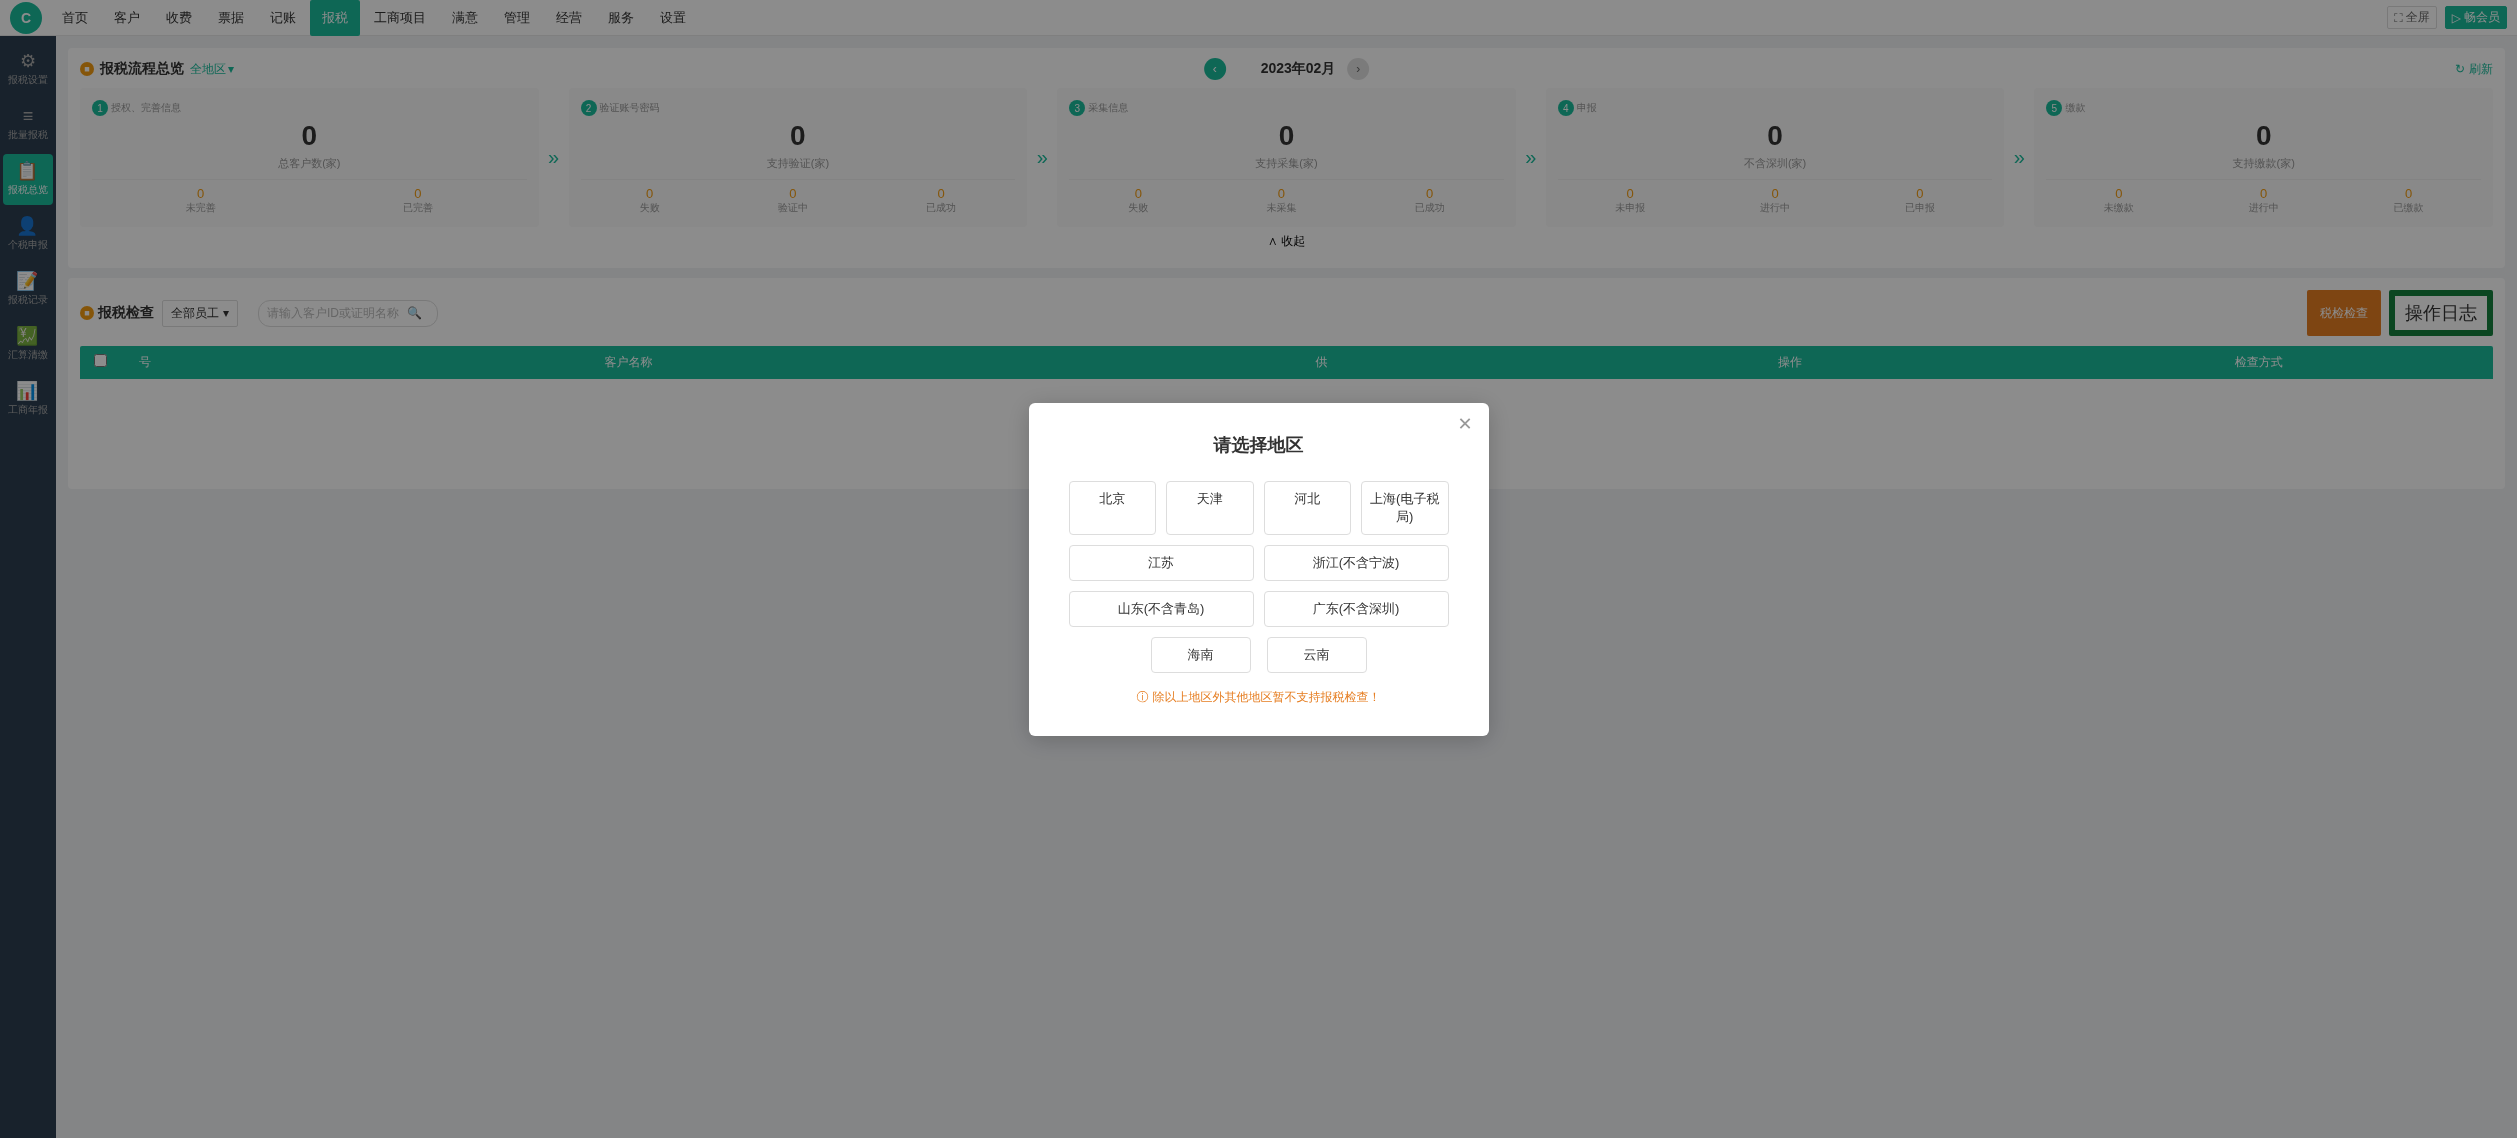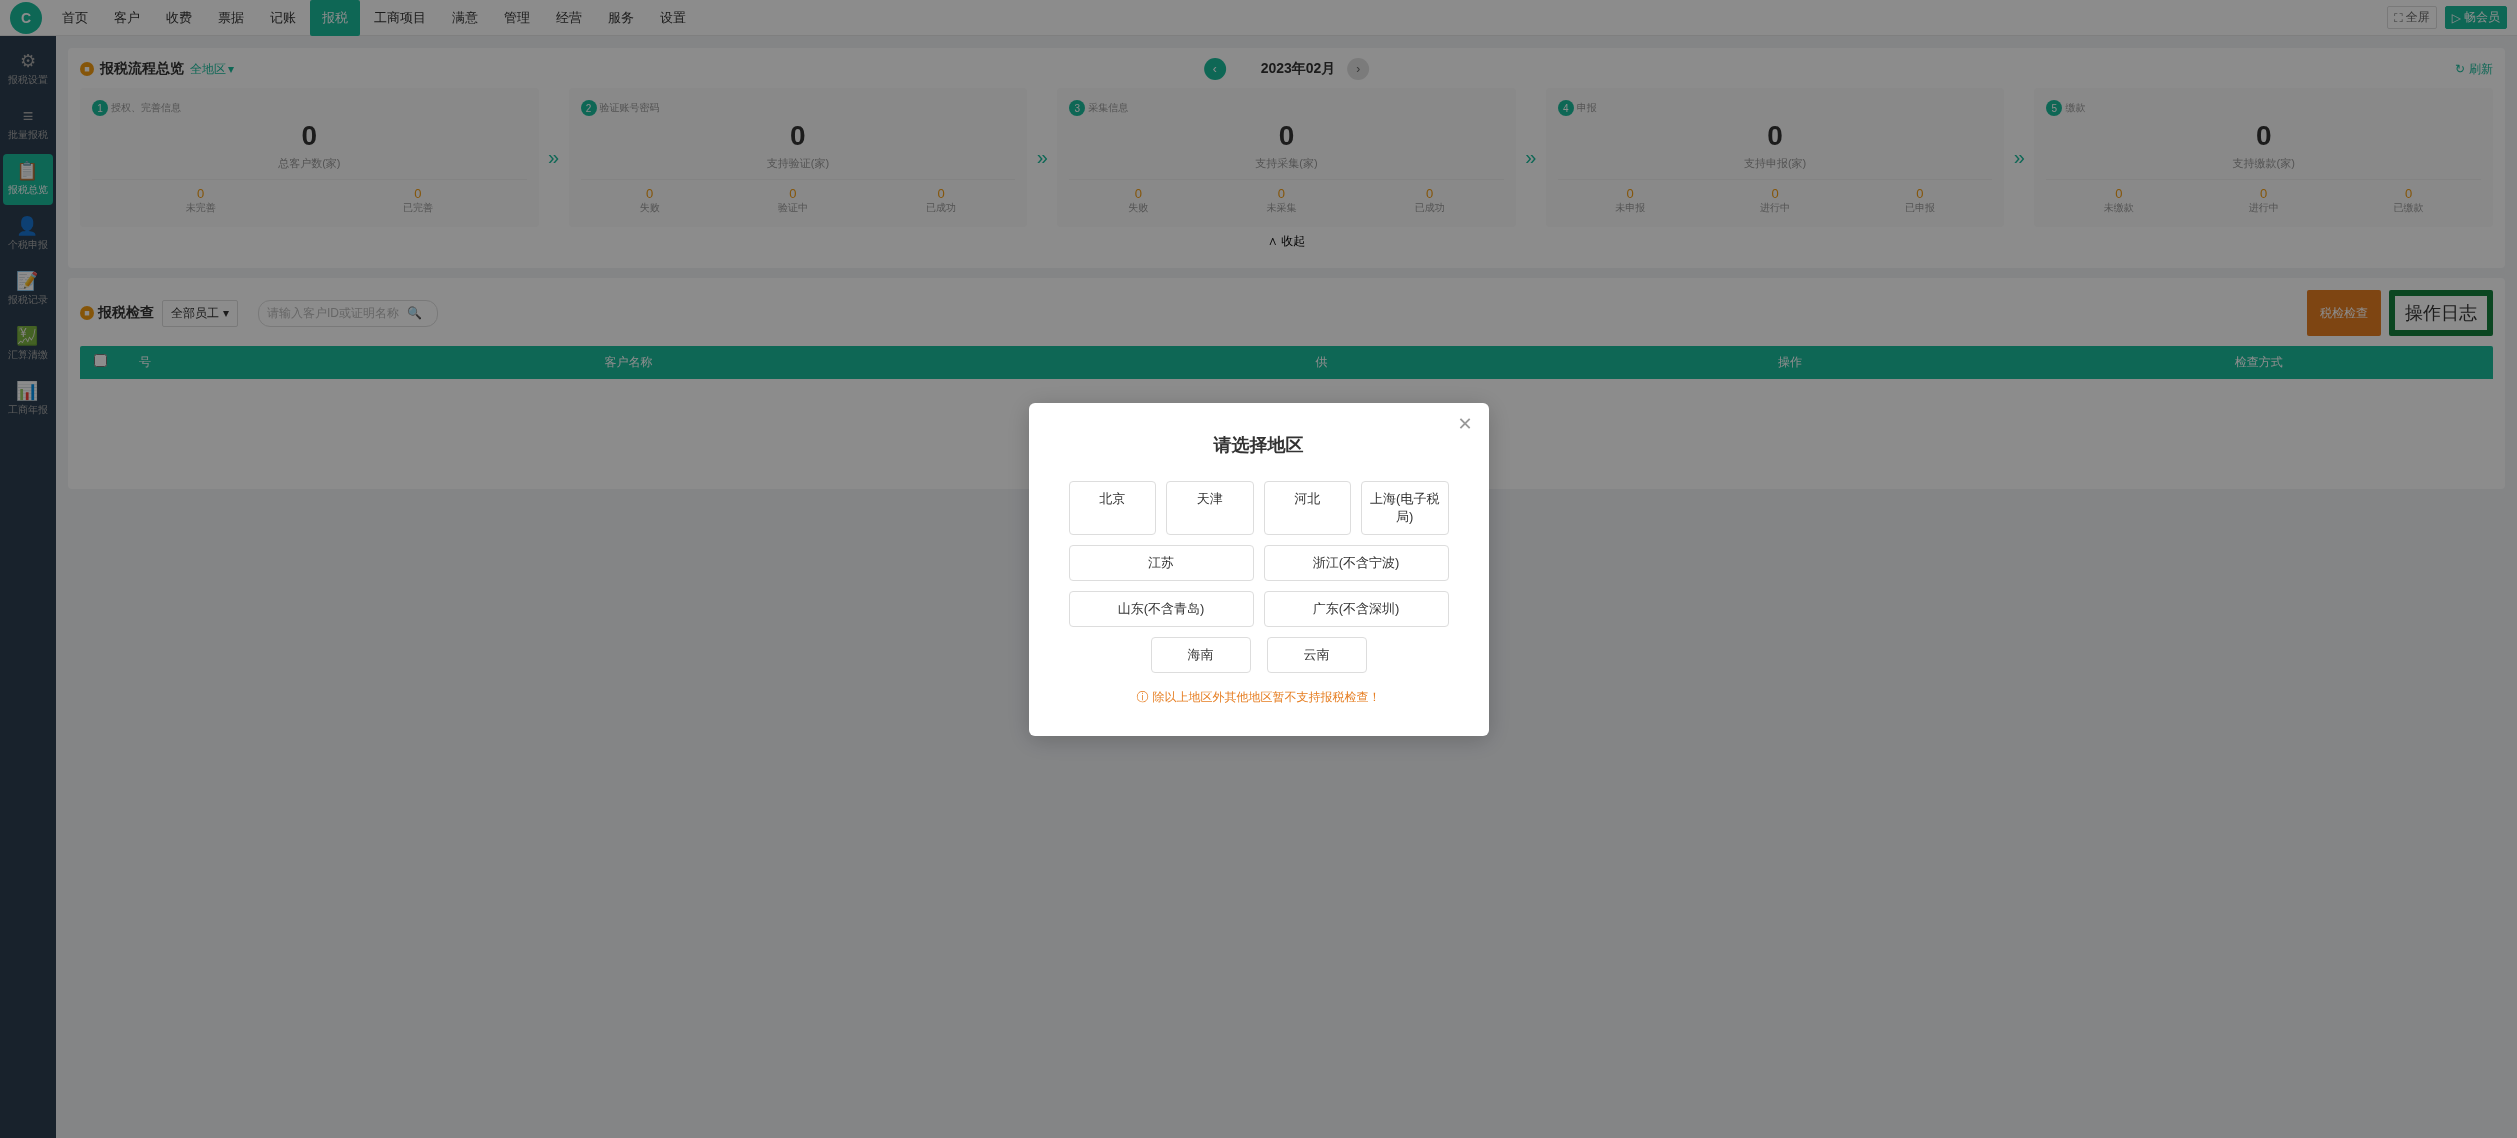--- a/index.html
+++ b/index.html
@@ -525,21 +525,21 @@
 
         <div class="flow-step-arrow">»</div>
 
         <div class="flow-step">
           <div class="step-num">
             <div class="step-num-circle">4</div>
             <span>申报</span>
           </div>
           <div style="text-align:center;">
             <div class="step-count">0</div>
-            <div class="step-subtitle">支持申报(家)</div>
+            <div class="step-subtitle">不含深圳(家)</div>
           </div>
           <div class="step-stats">
             <div class="step-stat">
               <div class="step-stat-num">0</div>
               <div class="step-stat-label">未申报</div>
             </div>
             <div class="step-stat">
               <div class="step-stat-num">0</div>
               <div class="step-stat-label">进行中</div>
             </div>

